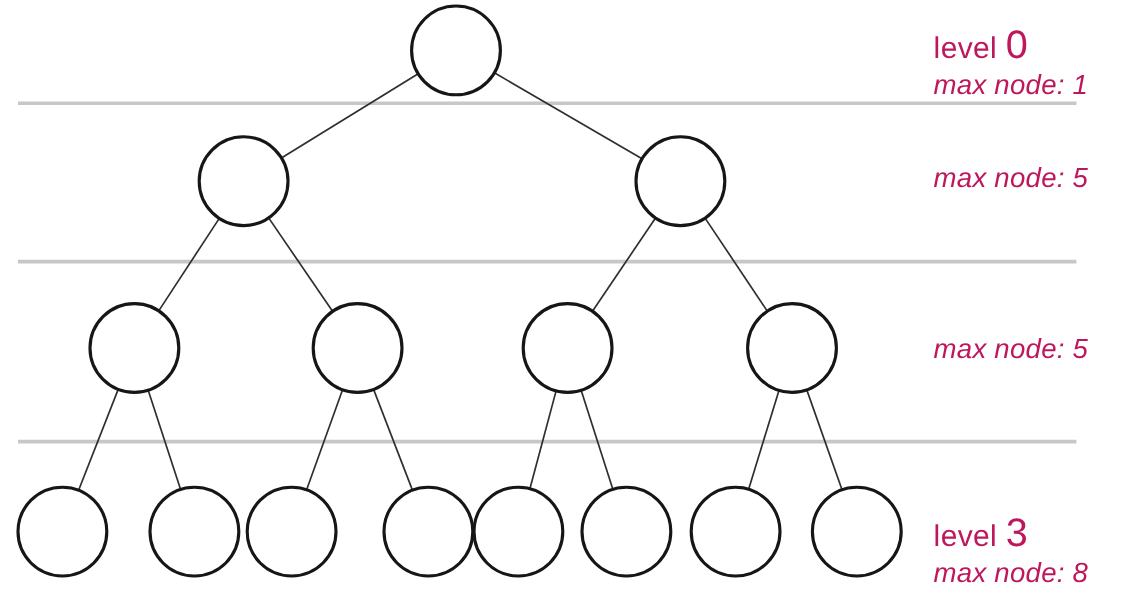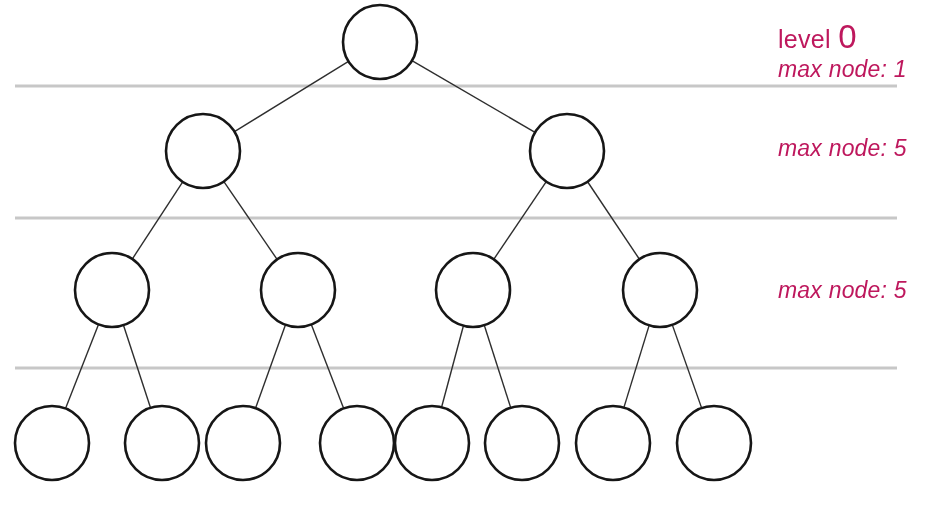--- a/index.html
+++ b/index.html
@@ -106,15 +106,19 @@
     </div>
 
     <div class="level-label lbl-1">
       <div class="max-line">max node: 5</div>
     </div>
 
     <div class="level-label lbl-2">
       <div class="max-line">max node: 5</div>
     </div>
 
+    <div class="level-label lbl-3">
+      <div class="level-line"><span>level</span> <span class="level-num">3</span></div>
+      <div class="max-line">max node: 8</div>
+    </div>
 
   </div>
 </div>
 
 </body></html>

